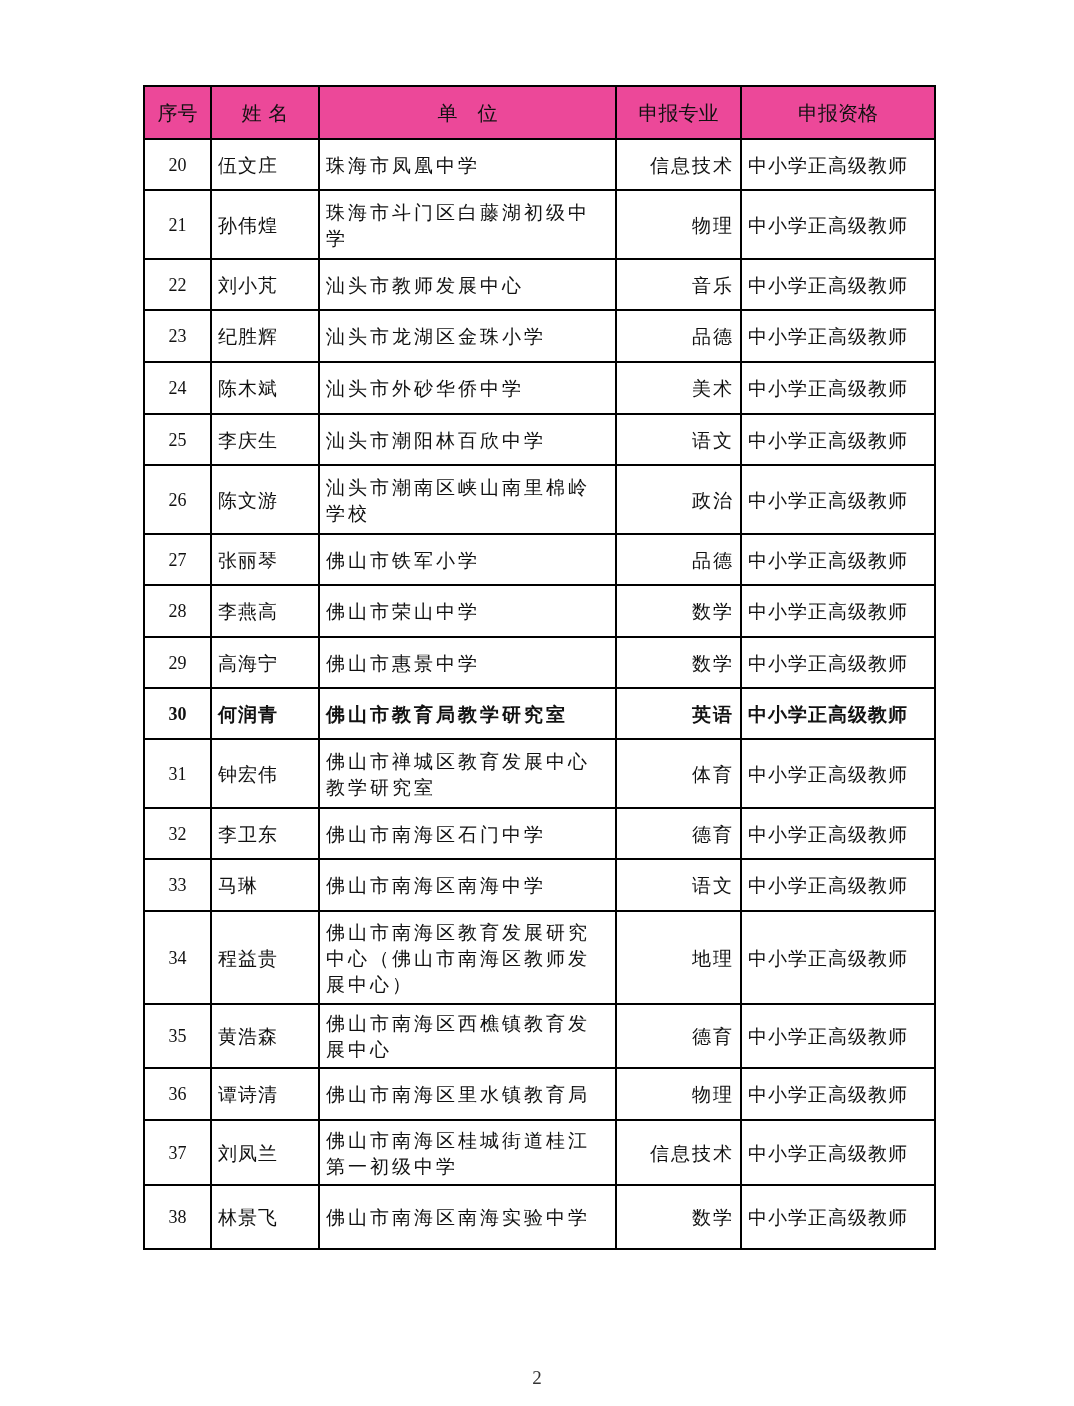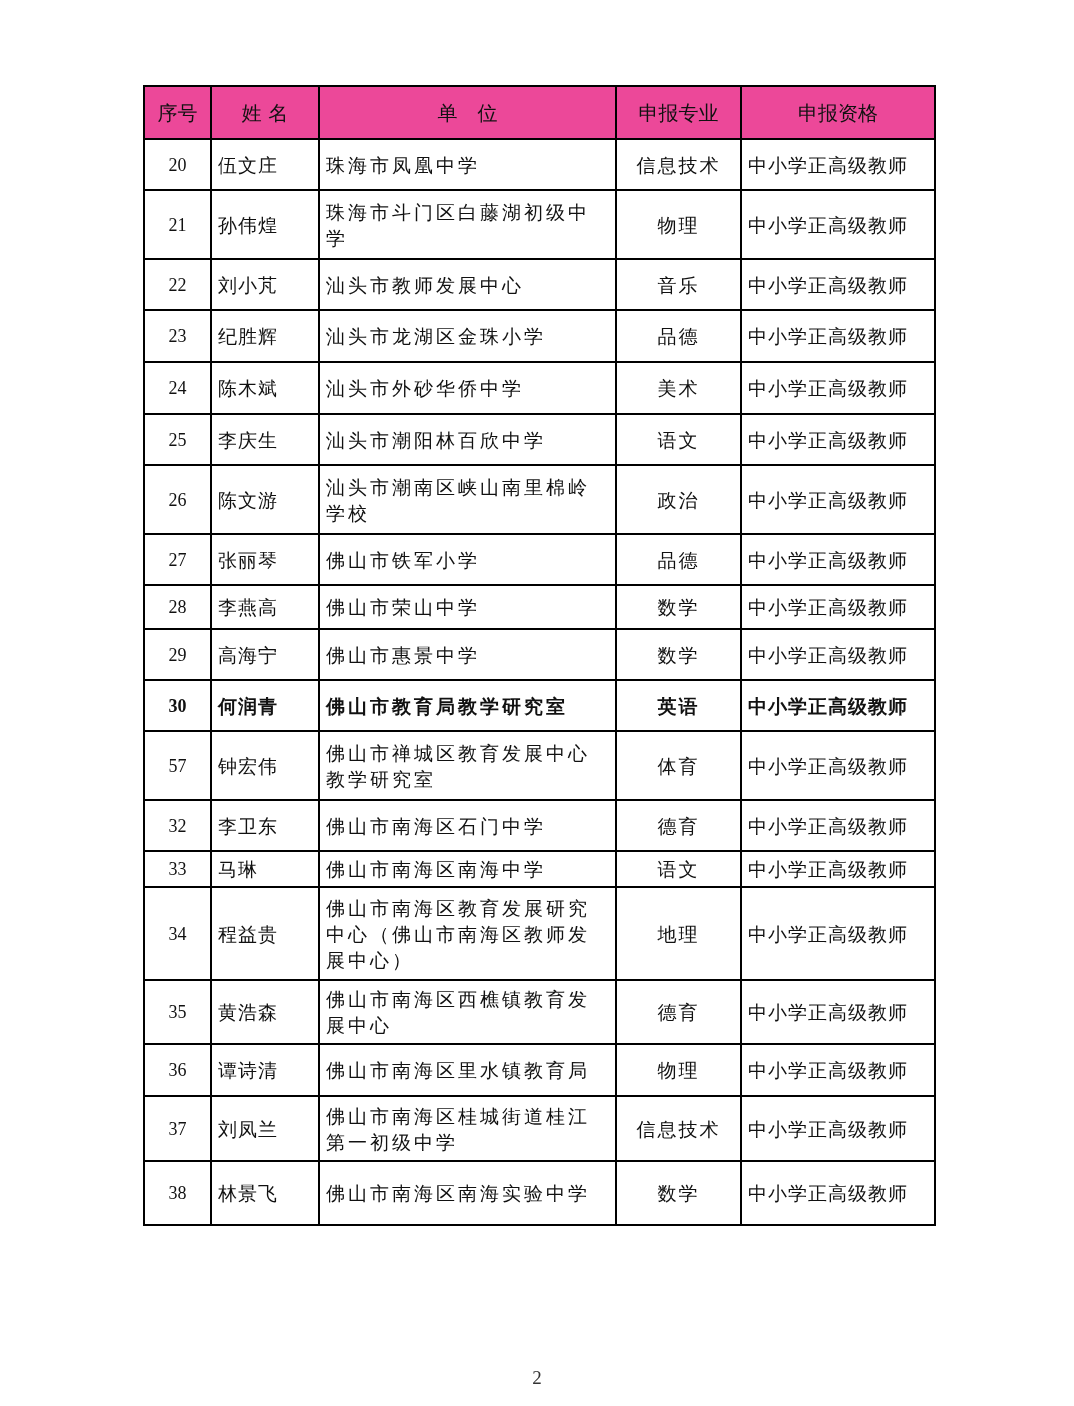--- a/index.html
+++ b/index.html
@@ -7,21 +7,21 @@
          font-family: "DejaVu Serif", "Liberation Serif", serif; color: #111; }
   table { position: absolute; left: 143px; top: 85px; border-collapse: collapse;
           table-layout: fixed; width: 791px; }
   td, th { border: 2px solid #000; padding: 0 6px; font-size: 19px; line-height: 26px;
            vertical-align: middle; overflow: hidden; }
   th { background: #ec4899; font-family: "DejaVu Sans", "Liberation Sans", sans-serif;
        font-weight: normal; font-size: 20px; text-align: center; height: 51px; }
   td.no { text-align: center; font-family: "Liberation Serif", "DejaVu Serif", serif; font-size: 18px; }
   td.name { text-align: left; letter-spacing: 1px; }
   td.unit { text-align: left; letter-spacing: 3px; word-break: break-all; }
-  td.major { text-align: center; letter-spacing: 2px; }
+  td.major { text-align: right; letter-spacing: 2px; }
   td.qual { text-align: left; letter-spacing: 1px; }
   .page-num { position: absolute; top: 1367px; left: 0; width: 1074px; text-align: center;
               font-family: "Liberation Serif", "DejaVu Serif", serif; font-size: 19px; color: #333; }
 </style>
 </head>
 <body>
 
 <table>
   <colgroup>
     <col style="width:67px">
@@ -89,21 +89,21 @@
         <td class="major">政治</td>
         <td class="qual">中小学正高级教师</td>
       </tr>
       <tr style="height: 51px;">
         <td class="no">27</td>
         <td class="name">张丽琴</td>
         <td class="unit">佛山市铁军小学</td>
         <td class="major">品德</td>
         <td class="qual">中小学正高级教师</td>
       </tr>
-      <tr style="height: 44px;">
+      <tr style="height: 52px;">
         <td class="no">28</td>
         <td class="name">李燕高</td>
         <td class="unit">佛山市荣山中学</td>
         <td class="major">数学</td>
         <td class="qual">中小学正高级教师</td>
       </tr>
       <tr style="height: 51px;">
         <td class="no">29</td>
         <td class="name">高海宁</td>
         <td class="unit">佛山市惠景中学</td>
@@ -111,34 +111,34 @@
         <td class="qual">中小学正高级教师</td>
       </tr>
       <tr style="height: 51px; font-weight: bold;">
         <td class="no">30</td>
         <td class="name">何润青</td>
         <td class="unit">佛山市教育局教学研究室</td>
         <td class="major">英语</td>
         <td class="qual">中小学正高级教师</td>
       </tr>
       <tr style="height: 69px;">
-        <td class="no">57</td>
+        <td class="no">31</td>
         <td class="name">钟宏伟</td>
         <td class="unit">佛山市禅城区教育发展中心教学研究室</td>
         <td class="major">体育</td>
         <td class="qual">中小学正高级教师</td>
       </tr>
       <tr style="height: 51px;">
         <td class="no">32</td>
         <td class="name">李卫东</td>
         <td class="unit">佛山市南海区石门中学</td>
         <td class="major">德育</td>
         <td class="qual">中小学正高级教师</td>
       </tr>
-      <tr style="height: 36px;">
+      <tr style="height: 52px;">
         <td class="no">33</td>
         <td class="name">马琳</td>
         <td class="unit">佛山市南海区南海中学</td>
         <td class="major">语文</td>
         <td class="qual">中小学正高级教师</td>
       </tr>
       <tr style="height: 93px;">
         <td class="no">34</td>
         <td class="name">程益贵</td>
         <td class="unit">佛山市南海区教育发展研究中心（佛山市南海区教师发展中心）</td>

